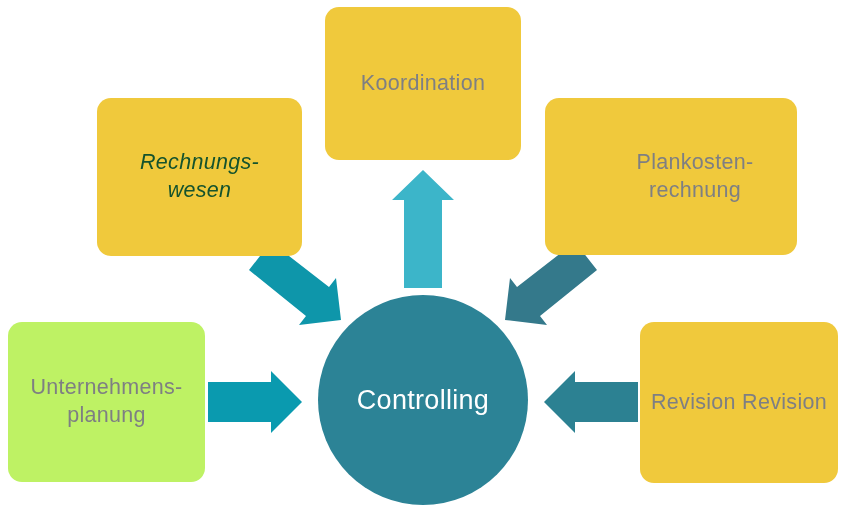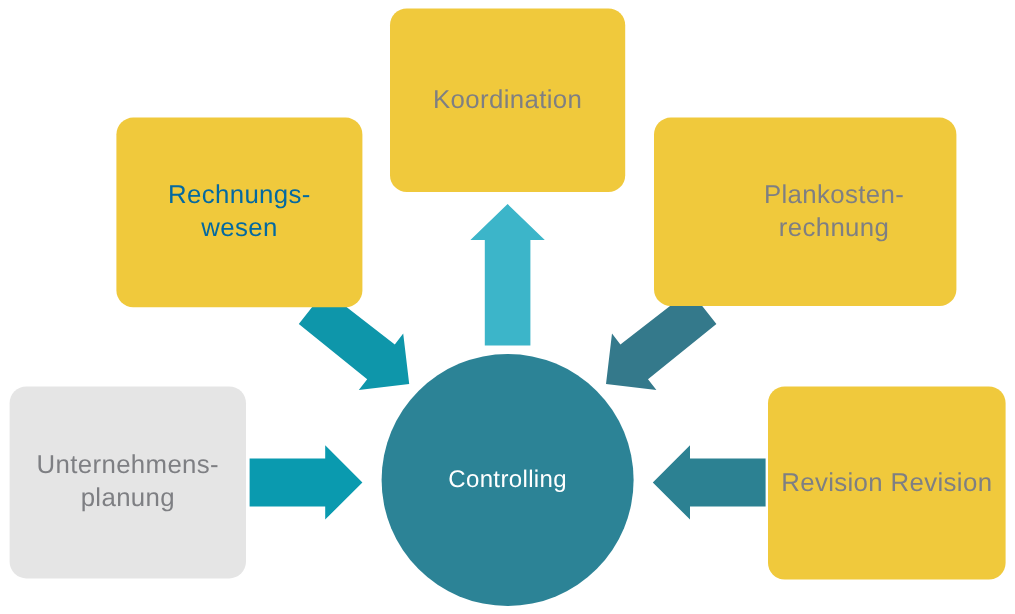--- a/index.html
+++ b/index.html
@@ -46,21 +46,21 @@
     left: 318px;
     top: 295px;
     width: 210px;
     height: 210px;
     border-radius: 50%;
     display: flex;
     align-items: center;
     justify-content: center;
   }
   .center-label {
-    font-size: 20px;
+    font-size: 27px;
     letter-spacing: 0.3px;
   }
 </style>
 </head>
 <body>
 
 <div class="canvas">
 
   <svg class="arrows-layer" width="846" height="512" viewBox="0 0 846 512" xmlns="http://www.w3.org/2000/svg">
     <polygon points="442,288 442,200 454,200 423,170 392,200 404,200 404,288" fill="#3CB5C9"></polygon>
@@ -68,30 +68,30 @@
     <polygon points="597,270 540,316 547,325 505,320 510,278 517,287 575,242" fill="#34798B"></polygon>
     <polygon points="208,422 271,422 271,433 302,402 271,371 271,382 208,382" fill="#0A9AAF"></polygon>
     <polygon points="638,382 575,382 575,371 544,402 575,433 575,422 638,422" fill="#2C8192"></polygon>
   </svg>
 
   <div class="node node-koordination" style="background: rgb(240, 201, 60);">
     <span class="node-label" style="color: rgb(126, 127, 131);">Koordination</span>
   </div>
 
   <div class="node node-rechnungswesen" style="background: rgb(240, 201, 60);">
-    <span class="node-label" style="color: #0369a1;">Rechnungs-
+    <span class="node-label" style="color: #14532d; font-style: italic;">Rechnungs-
 wesen</span>
   </div>
 
   <div class="node node-plankostenrechnung" style="background: rgb(240, 201, 60); padding-left: 48px;">
     <span class="node-label" style="color: rgb(126, 127, 131);">Plankosten-
 rechnung</span>
   </div>
 
-  <div class="node node-unternehmensplanung" style="background: #e5e5e5;">
+  <div class="node node-unternehmensplanung" style="background: #bef264;">
     <span class="node-label" style="color: rgb(126, 127, 131);">Unternehmens-
 planung</span>
   </div>
 
   <div class="node node-interne-revision" style="background: rgb(240, 201, 60);">
     <span class="node-label" style="color: rgb(126, 127, 131);">Revision Revision</span>
   </div>
 
   <div class="center-circle" style="background: rgb(44, 131, 150);">
     <span class="center-label" style="color: rgb(255, 255, 255);">Controlling</span>

